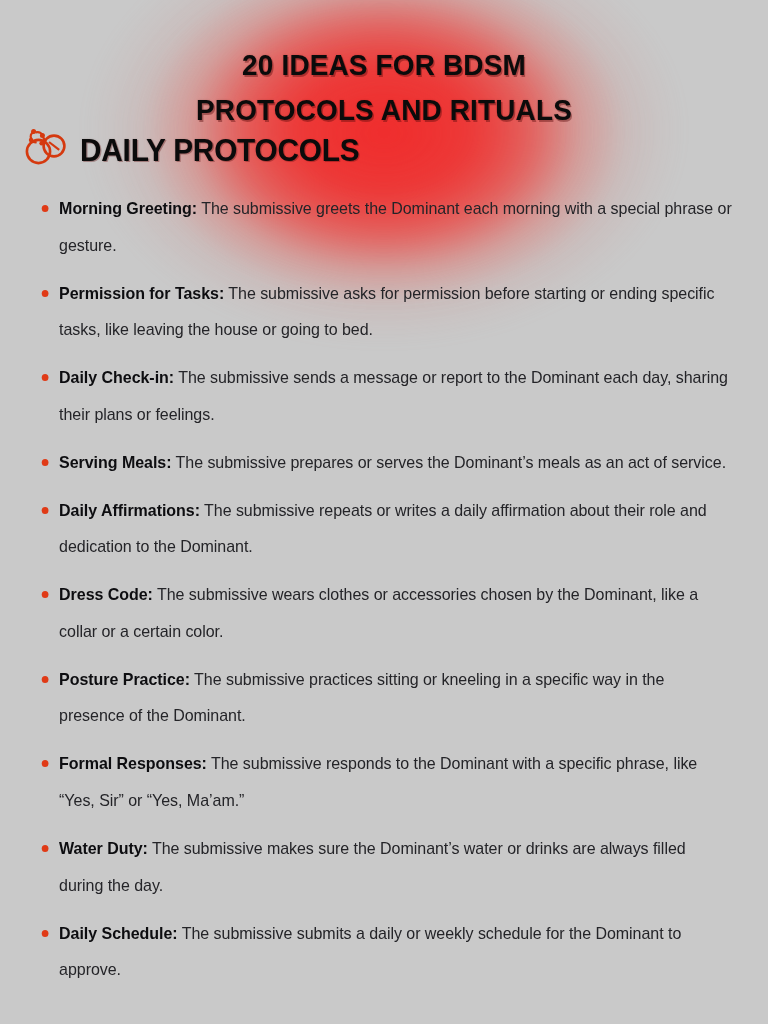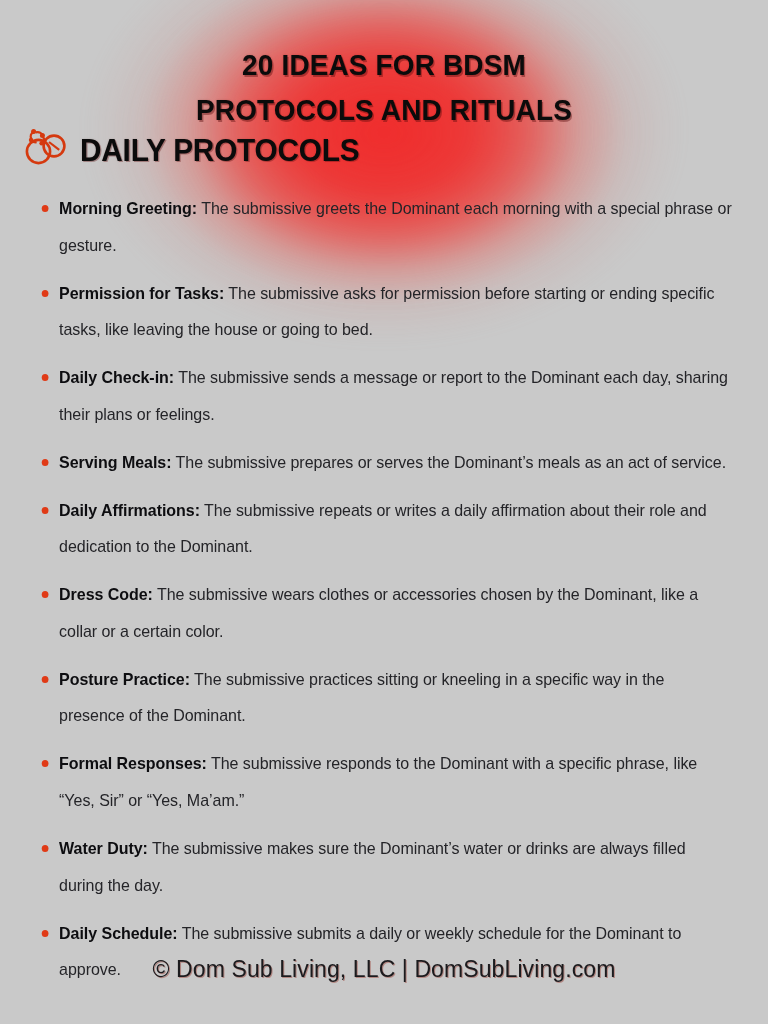--- a/index.html
+++ b/index.html
@@ -263,16 +263,15 @@
         <span class="term">Water Duty:</span><span class="desc"> The submissive makes sure the Dominant’s water or drinks are always filled during the day.</span>
       </li>
 
       <li class="item">
         <span class="dot"></span>
         <span class="term">Daily Schedule:</span><span class="desc"> The submissive submits a daily or weekly schedule for the Dominant to approve.</span>
       </li>
 
     </ul>
 
-    <div class="footer">© Dom Sub Living, LLC | DomSubLiving.com</div>
 
   </div>
 </div>
 
 </body></html>

